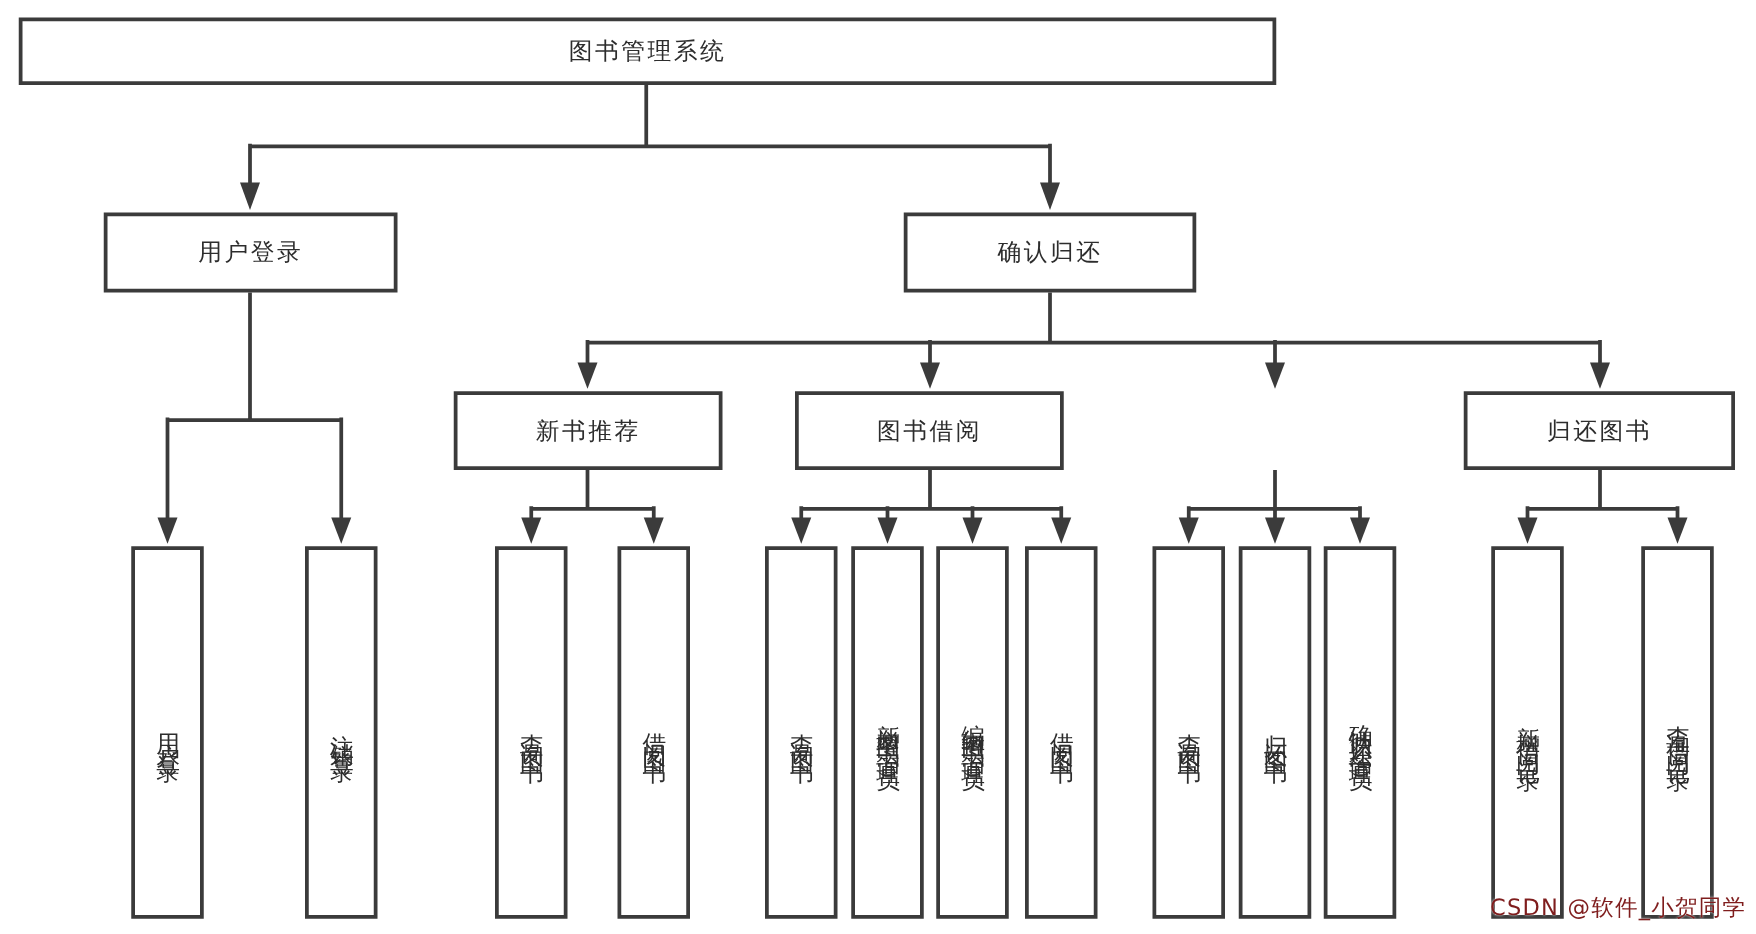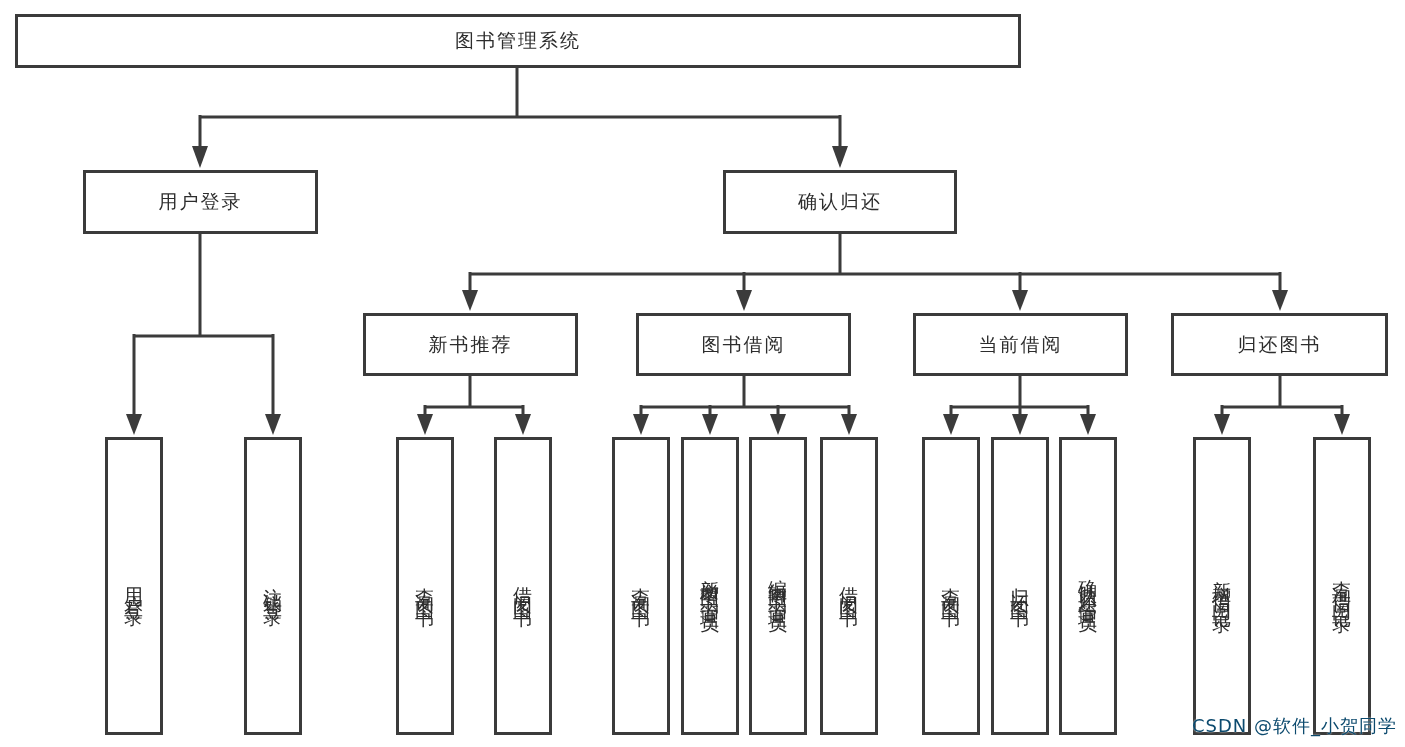--- a/index.html
+++ b/index.html
@@ -28,21 +28,21 @@
     letter-spacing:7px;
     line-height:1;
     white-space:nowrap;
   }
   .leaf.long span{letter-spacing:5px;}
   .watermark{
     position:absolute;
     right:8px;top:714px;
     font-size:18px;
     letter-spacing:1px;
-    color:#0c4a6e;
+    color:#7f1d1d;
     text-shadow:0 0 2px #ffffff;
     pointer-events:none;
   }
 </style>
 </head>
 <body>
 
 <div class="canvas">
 
   <svg class="wires" width="1405" height="747" viewBox="0 0 1405 747" aria-hidden="true">
@@ -98,23 +98,20 @@
   <div class="node hnode" style="left:723px;top:170px;width:234px;height:64px">
     <span>确认归还</span>
   </div>
 
   <div class="node hnode" style="left:636px;top:313px;width:215px;height:63px">
     <span>图书借阅</span>
   </div>
   <div class="node hnode" style="left:363px;top:313px;width:215px;height:63px">
     <span>新书推荐</span>
   </div>
-  <div class="node hnode" style="left:913px;top:313px;width:215px;height:63px">
-    <span>当前借阅</span>
-  </div>
   <div class="node hnode" style="left:1171px;top:313px;width:217px;height:63px">
     <span>归还图书</span>
   </div>
 
   <div class="node leaf" style="left:105px;top:437px;width:58px;height:298px">
     <span>用户登录</span>
   </div>
   <div class="node leaf" style="left:244px;top:437px;width:58px;height:298px">
     <span>注销登录</span>
   </div>

